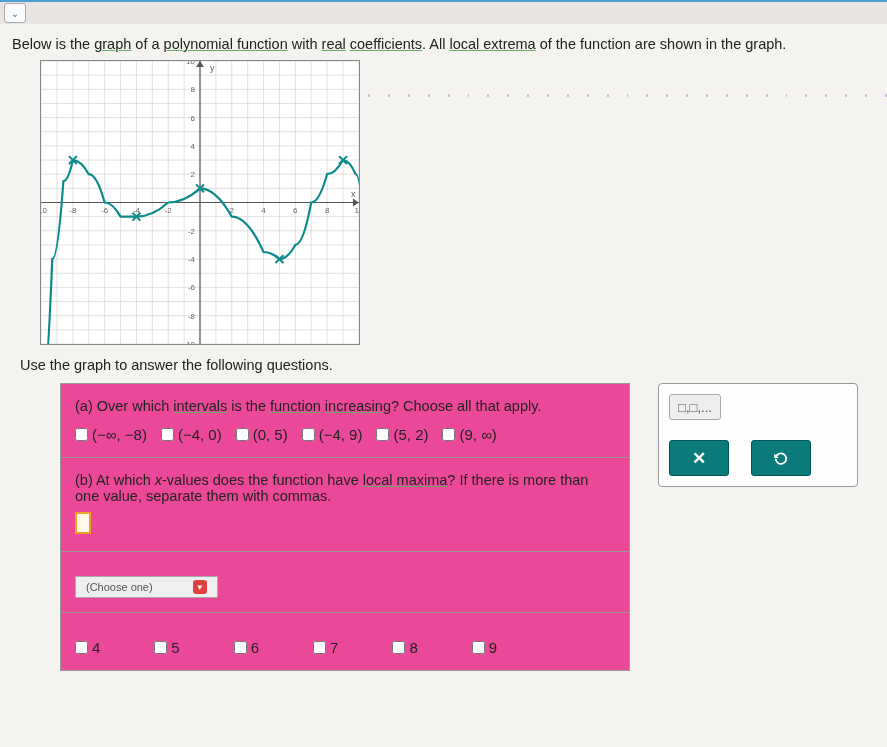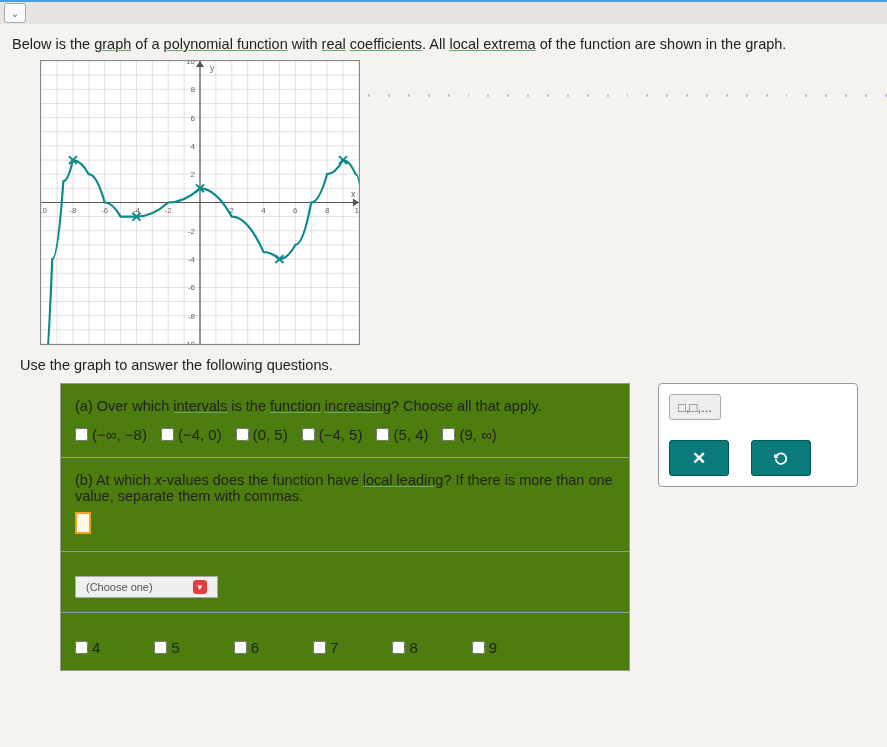--- a/index.html
+++ b/index.html
@@ -51,21 +51,21 @@
     font-size: 14.5px;
     color: #222;
   }
   .layout-row {
     display: flex;
     align-items: flex-start;
     padding-left: 60px;
   }
   .question-box {
     border: 1px solid #999;
-    background: #4d7c0f;
+    background: #ec4899;
     width: 570px;
   }
   .qpart {
     border-bottom: 1px solid #999;
     padding: 14px 14px 14px 14px;
     font-size: 14.5px;
     color: #222;
   }
   .qpart:last-child { border-bottom: none; }
   .choices-row {
@@ -335,36 +335,36 @@
           <label class="chk">
             <input type="checkbox" style="">
             <span>(−4, 0)</span>
           </label>
           <label class="chk">
             <input type="checkbox" style="">
             <span>(0, 5)</span>
           </label>
           <label class="chk">
             <input type="checkbox" style="">
-            <span>(−4, 5)</span>
-          </label>
-          <label class="chk">
-            <input type="checkbox" style="">
-            <span>(5, 4)</span>
+            <span>(−4, 9)</span>
+          </label>
+          <label class="chk">
+            <input type="checkbox" style="">
+            <span>(5, 2)</span>
           </label>
           <label class="chk">
             <input type="checkbox" style="">
             <span>(9, ∞)</span>
           </label>
         </div>
     </div>
 
     <div class="qpart">
       <div>
-        <span>(b) At which </span><i>x</i><span>-values does the function have </span><span class="uline">local leading</span><span>? If there is more than one value, separate them with commas.</span>
+        <span>(b) At which </span><i>x</i><span>-values does the function have </span><span class="uline">local maxima</span><span>? If there is more than one value, separate them with commas.</span>
       </div>
       <span class="text-input-slot"></span>
     </div>
 
     <div class="qpart">
       <div class="choose-one">
         <span>(Choose one)</span>
         <span class="select-toggle">▾</span>
       </div>
     </div>

